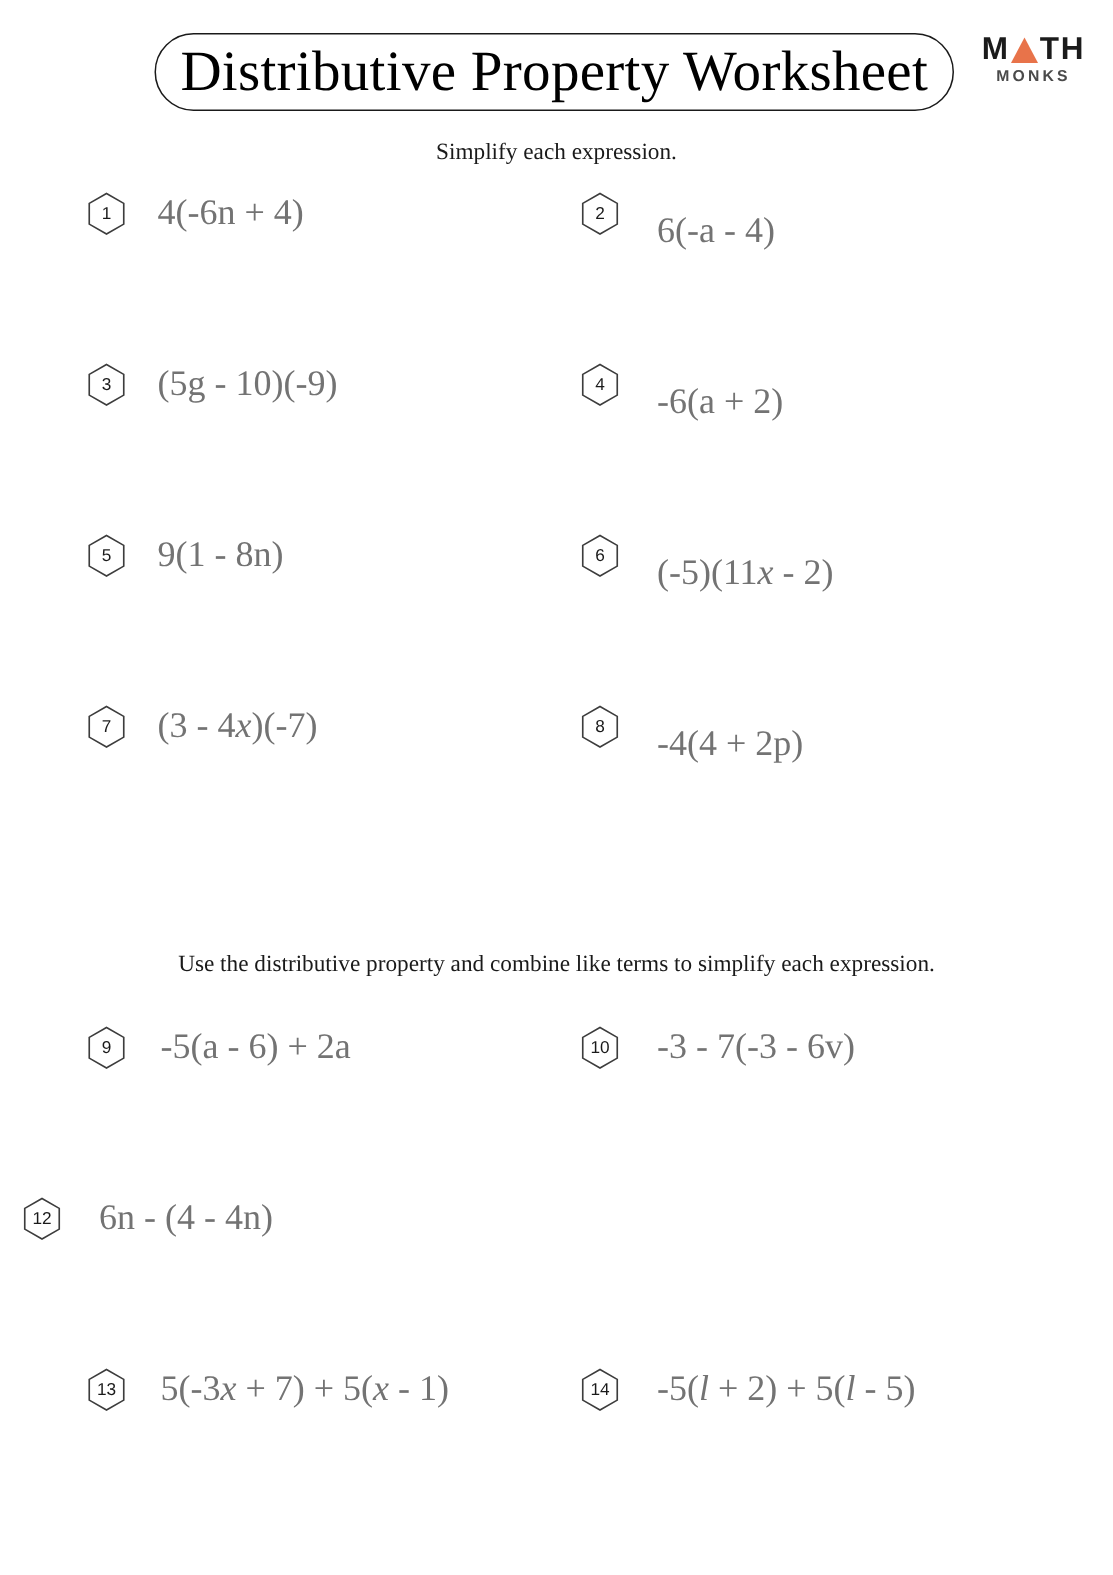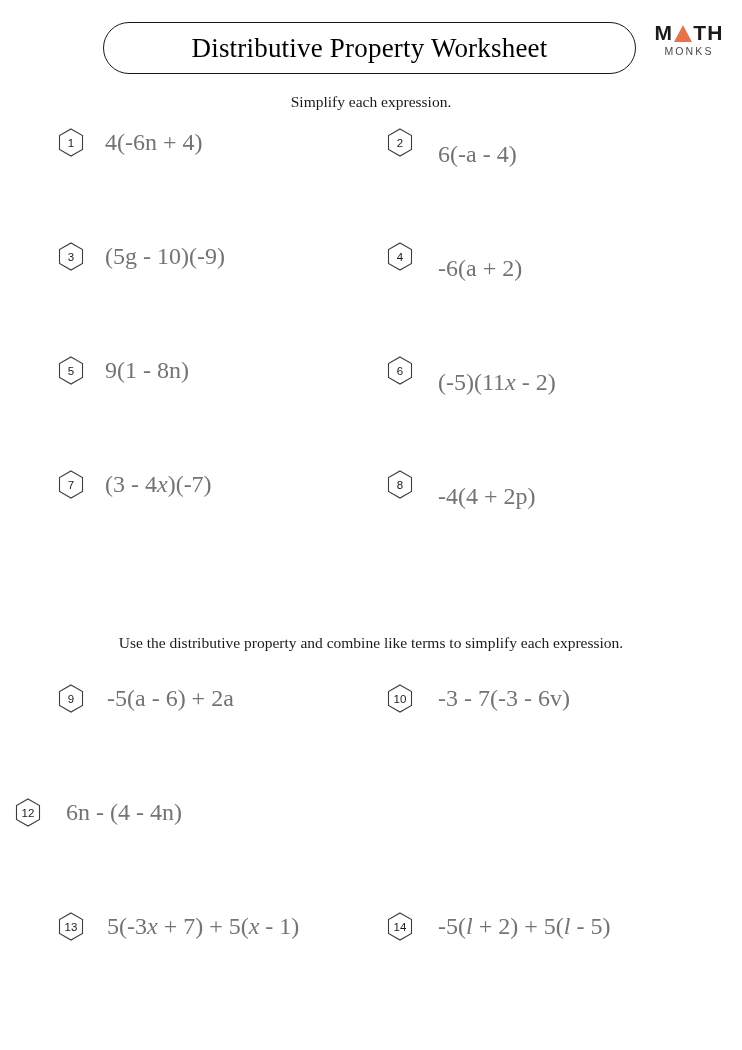--- a/index.html
+++ b/index.html
@@ -29,21 +29,21 @@
     height: 52px;
     box-sizing: border-box;
     border: 1.6px solid #1a1a1a;
     border-radius: 28px;
     display: flex;
     align-items: center;
     justify-content: center;
   }
   .title-text {
     font-family: "Liberation Serif", serif;
-    font-size: 27px;
+    font-size: 38px;
     font-weight: 400;
     letter-spacing: 0.2px;
     color: #000000;
     white-space: nowrap;
   }
 
   
   .logo {
     position: absolute;
     right: 12px;
@@ -70,21 +70,21 @@
     border-right: 9.5px solid transparent;
     border-bottom: 17px solid #e8734a;
     margin: 0 1px;
     position: relative;
     top: 1px;
   }
   .logo-bottom {
     margin-top: 3px;
     font-family: "Liberation Sans", sans-serif;
     font-size: 10.5px;
-    font-weight: 400;
+    font-weight: 700;
     letter-spacing: 2.1px;
     color: #4a4a4a;
   }
 
   
   .instruction {
     font-family: Liberation Serif, serif;
     font-size: 15.5px;
     color: #1a1a1a;
   }

